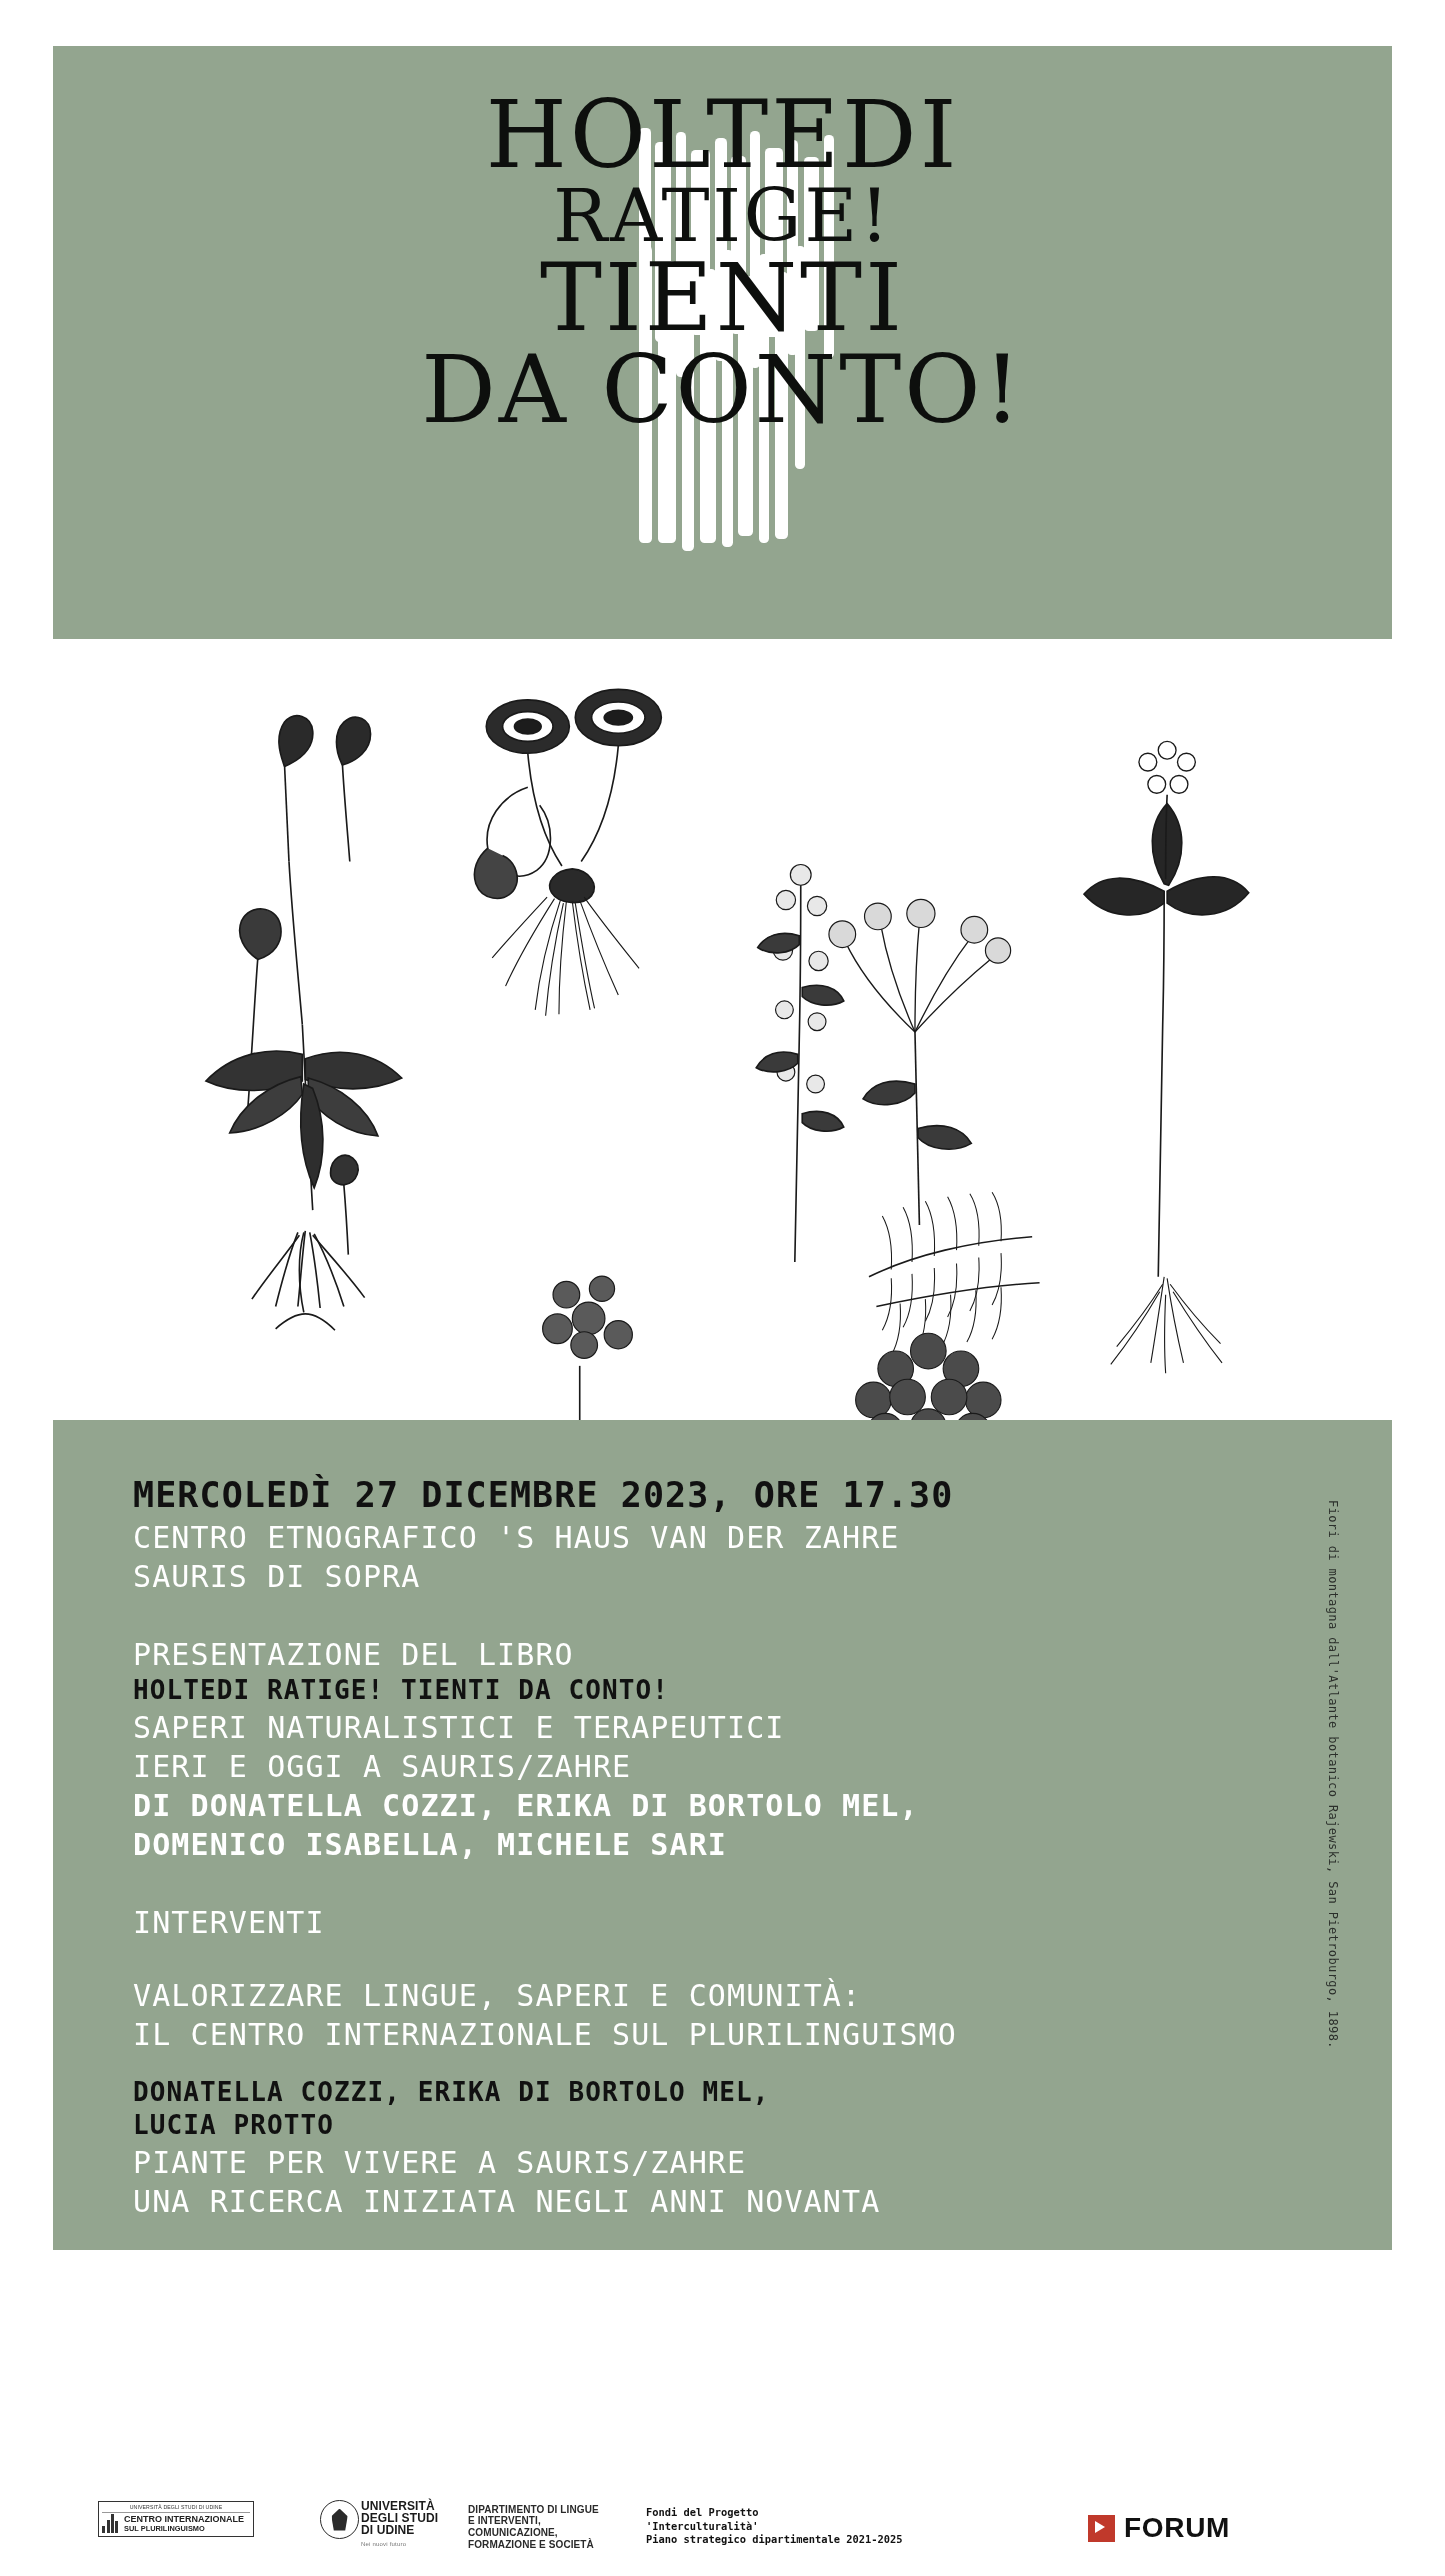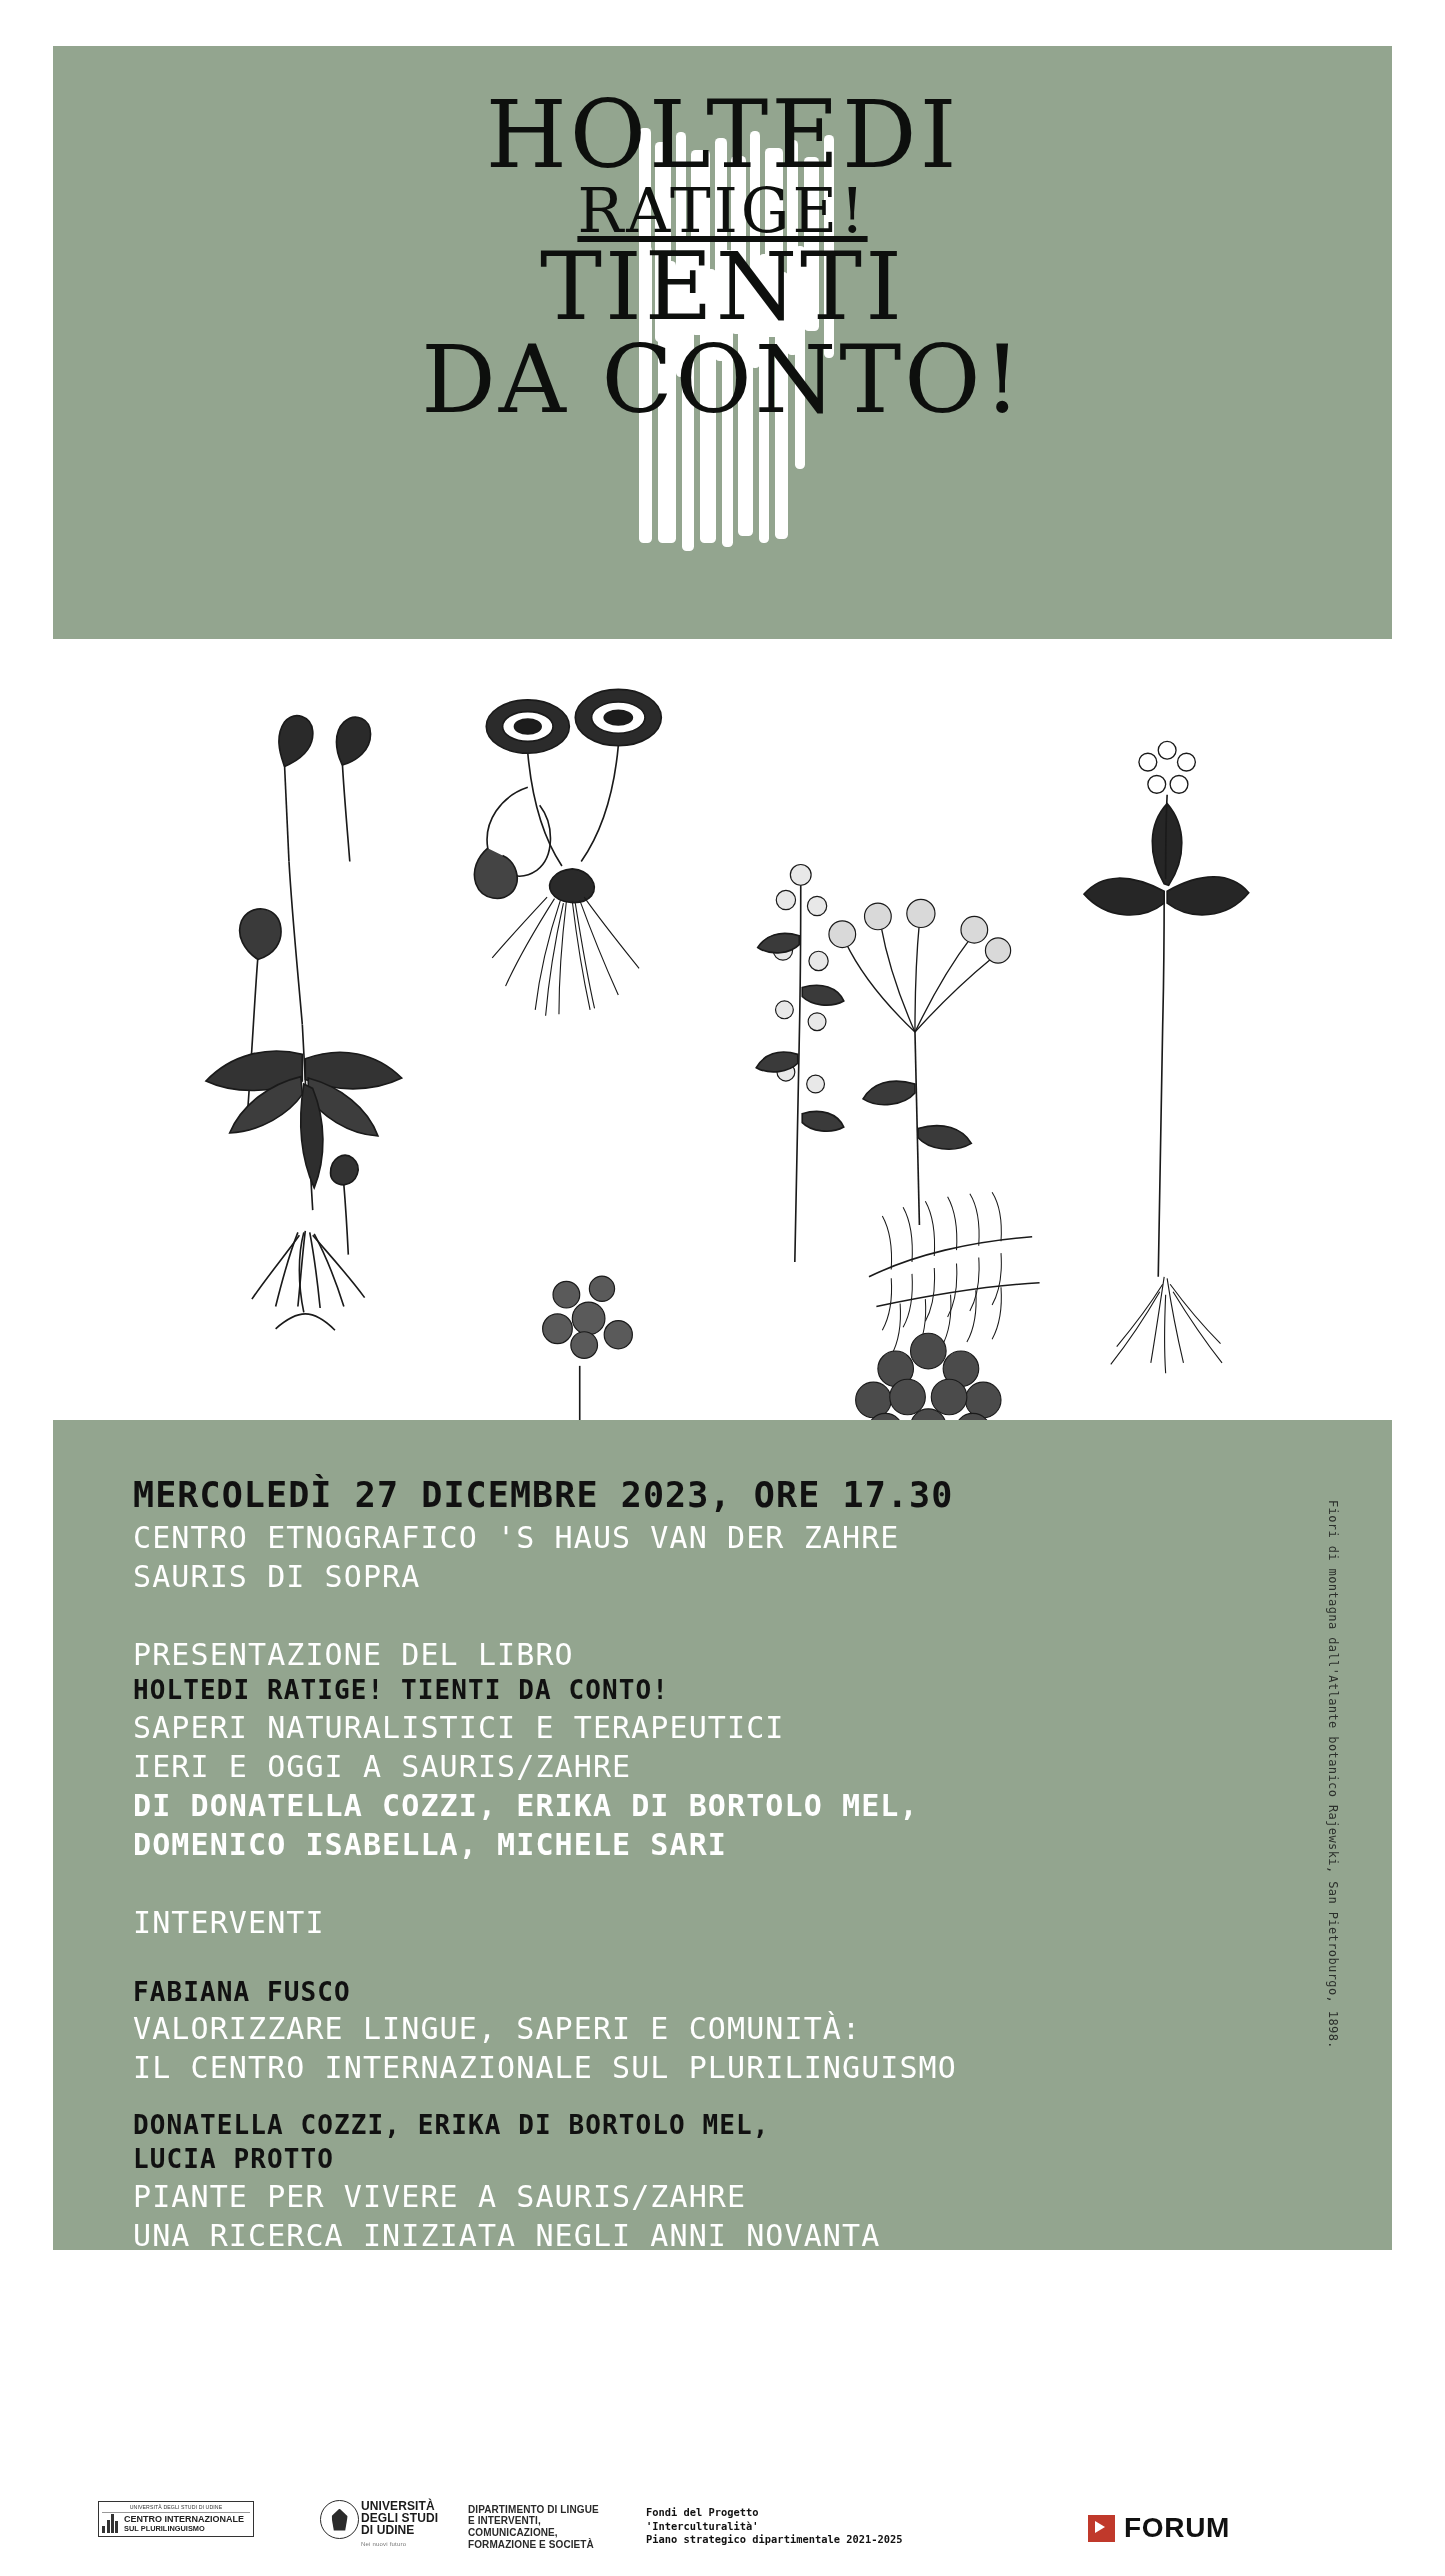--- a/index.html
+++ b/index.html
@@ -44,21 +44,21 @@
     line-height: 0.99;
     letter-spacing: 0.7px;
   }
   .tl {
     display: block;
     font-weight: 400;
     font-size: 95px;
     white-space: nowrap;
   }
   .tl1 { font-size: 93px; letter-spacing: 3px; }
-  .tl2 { font-size: 61px; letter-spacing: 3px; text-decoration: underline; }
+  .tl2 { font-size: 72px; letter-spacing: 3px; }
   .tl3 { font-size: 93px; letter-spacing: 3px; }
   .tl4 { font-size: 93px; letter-spacing: 3px; }
 
   
   .brush {
     position: absolute;
     top: 89px;
     left: 0;
     width: 1339px;
     height: 393px;
@@ -584,21 +584,20 @@
       <span class="line l-sub">IERI E OGGI A SAURIS/ZAHRE</span>
       <span class="line l-b">DI DONATELLA COZZI, ERIKA DI BORTOLO MEL,</span>
       <span class="line l-b">DOMENICO ISABELLA, MICHELE SARI</span>
 
       <div class="gap-lg"></div>
 
       <span class="line l-sub">INTERVENTI</span>
 
       <div class="gap-md"></div>
 
-      <span class="line l-dark">FABIANA FUSCO</span>
       <span class="line l-sub">VALORIZZARE LINGUE, SAPERI E COMUNITÀ:</span>
       <span class="line l-sub">IL CENTRO INTERNAZIONALE SUL PLURILINGUISMO</span>
 
       <div class="gap-sm"></div>
 
       <span class="line l-dark">DONATELLA COZZI, ERIKA DI BORTOLO MEL,</span>
       <span class="line l-dark">LUCIA PROTTO</span>
       <span class="line l-sub">PIANTE PER VIVERE A SAURIS/ZAHRE</span>
       <span class="line l-sub">UNA RICERCA INIZIATA NEGLI ANNI NOVANTA</span>
     </div>

